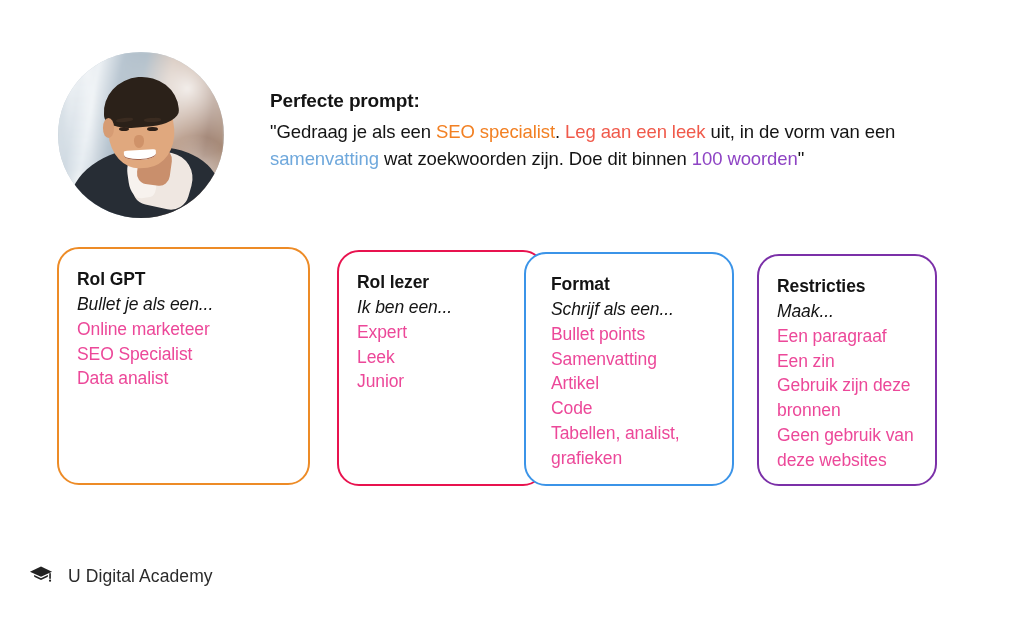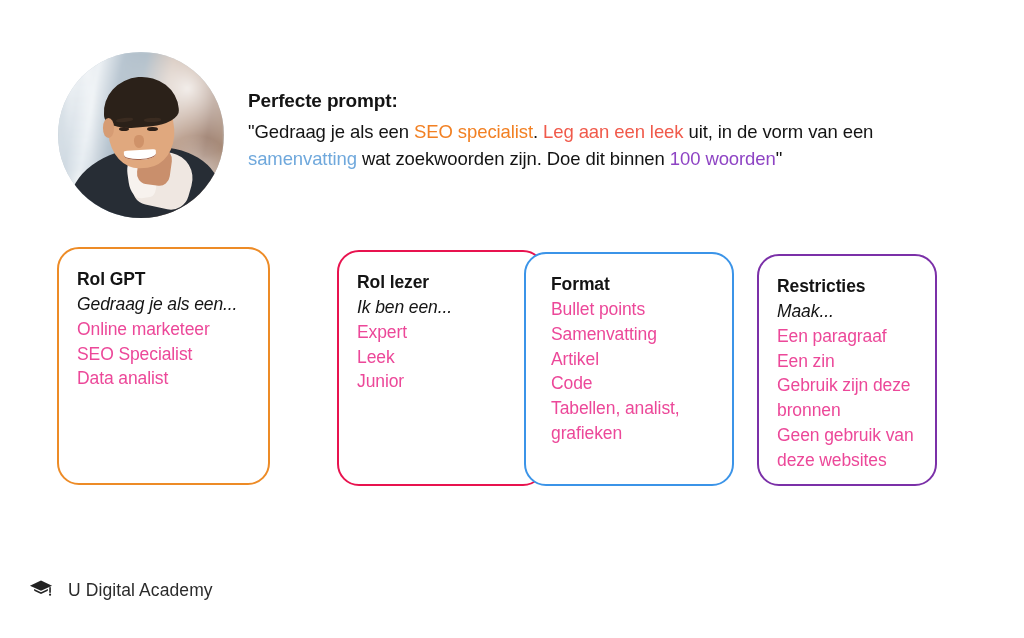--- a/index.html
+++ b/index.html
@@ -175,21 +175,21 @@
     height: 6%;
     background: #ffffff;
     border-radius: 12% 12% 60% 60%;
     box-shadow: 0 -1px 0 #a4644a inset;
     transform: rotate(-3deg);
   }
 
   
   #prompt-block {
     position: absolute;
-    left: 248px;
+    left: 270px;
     top: 88px;
     width: 700px;
   }
   #prompt-heading {
     font-size: 19px;
     font-weight: bold;
     letter-spacing: -0.15px;
     color: #141414;
     line-height: 1.35;
   }
@@ -224,34 +224,33 @@
     line-height: 1.42;
     letter-spacing: -0.1px;
   }
   .card-item {
     font-size: 17.5px;
     color: #ec4899;
     line-height: 1.42;
     letter-spacing: -0.1px;
   }
 
-  #card-0 { left: 57px;  top: 247px; width: 213px; height: 238px; border-color: #ED8B26; }
+  #card-0 { left: 57px;  top: 247px; width: 253px; height: 238px; border-color: #ED8B26; }
   #card-1 { left: 293px; top: 250px; width: 208px; height: 236px; border-color: #E8134F; }
   #card-2 { left: 524px; top: 252px; width: 210px; height: 234px; border-color: #3B94E8; }
   #card-3 { left: 757px; top: 254px; width: 180px; height: 232px; border-color: #7B30A8; }
 
   
   #footer {
     position: absolute;
     left: 28px;
     top: 563px;
     display: flex;
     align-items: center;
     gap: 14px;
-    margin-top: 14px;
   }
   #footer-logo { width: 26px; height: 26px; display: block; }
   #footer-text {
     font-size: 17.5px;
     color: #2b2b2b;
     letter-spacing: 0.1px;
   }
 </style>
 </head>
 <body>
@@ -276,40 +275,41 @@
     <div class="smile"></div>
   </div>
 
   <div id="prompt-block">
     <div id="prompt-heading">Perfecte prompt:</div>
     <div id="prompt-text"><span style="color: rgb(20, 20, 20);">"Gedraag je als een </span><span style="color: rgb(242, 128, 35);">SEO specialist</span><span style="color: rgb(20, 20, 20);">. </span><span style="color: rgb(240, 90, 75);">Leg aan een leek</span><span style="color: rgb(20, 20, 20);"> uit, in de vorm van een </span><span style="color: rgb(111, 168, 220);">samenvatting</span><span style="color: rgb(20, 20, 20);"> wat zoekwoorden zijn. Doe dit binnen </span><span style="color: rgb(142, 68, 196);">100 woorden</span><span style="color: rgb(20, 20, 20);">"</span></div>
   </div>
 
   <div class="card" id="card-0" style="border-color: rgb(237, 139, 38);">
     <div class="card-title">Rol GPT</div>
-    <div class="card-sub">Gedraag je als een...</div>
+    <div class="card-sub">Bullet je als een...</div>
     <div class="card-items">
         <div class="card-item">Online marketeer</div>
         <div class="card-item">SEO Specialist</div>
         <div class="card-item">Data analist</div>
       </div>
   </div>
 
   <div class="card" id="card-1" style="border-color: rgb(232, 19, 79); margin-left: 44px;">
     <div class="card-title">Rol lezer</div>
     <div class="card-sub">Ik ben een...</div>
     <div class="card-items">
         <div class="card-item">Expert</div>
         <div class="card-item">Leek</div>
         <div class="card-item">Junior</div>
       </div>
   </div>
 
   <div class="card" id="card-2" style="border-color: rgb(59, 148, 232); padding-left: 25px;">
     <div class="card-title">Format</div>
+    <div class="card-sub">Schrijf als een...</div>
     <div class="card-items">
         <div class="card-item">Bullet points</div>
         <div class="card-item">Samenvatting</div>
         <div class="card-item">Artikel</div>
         <div class="card-item">Code</div>
         <div class="card-item">Tabellen, analist, grafieken</div>
       </div>
   </div>
 
   <div class="card" id="card-3" style="border-color: rgb(123, 48, 168);">

